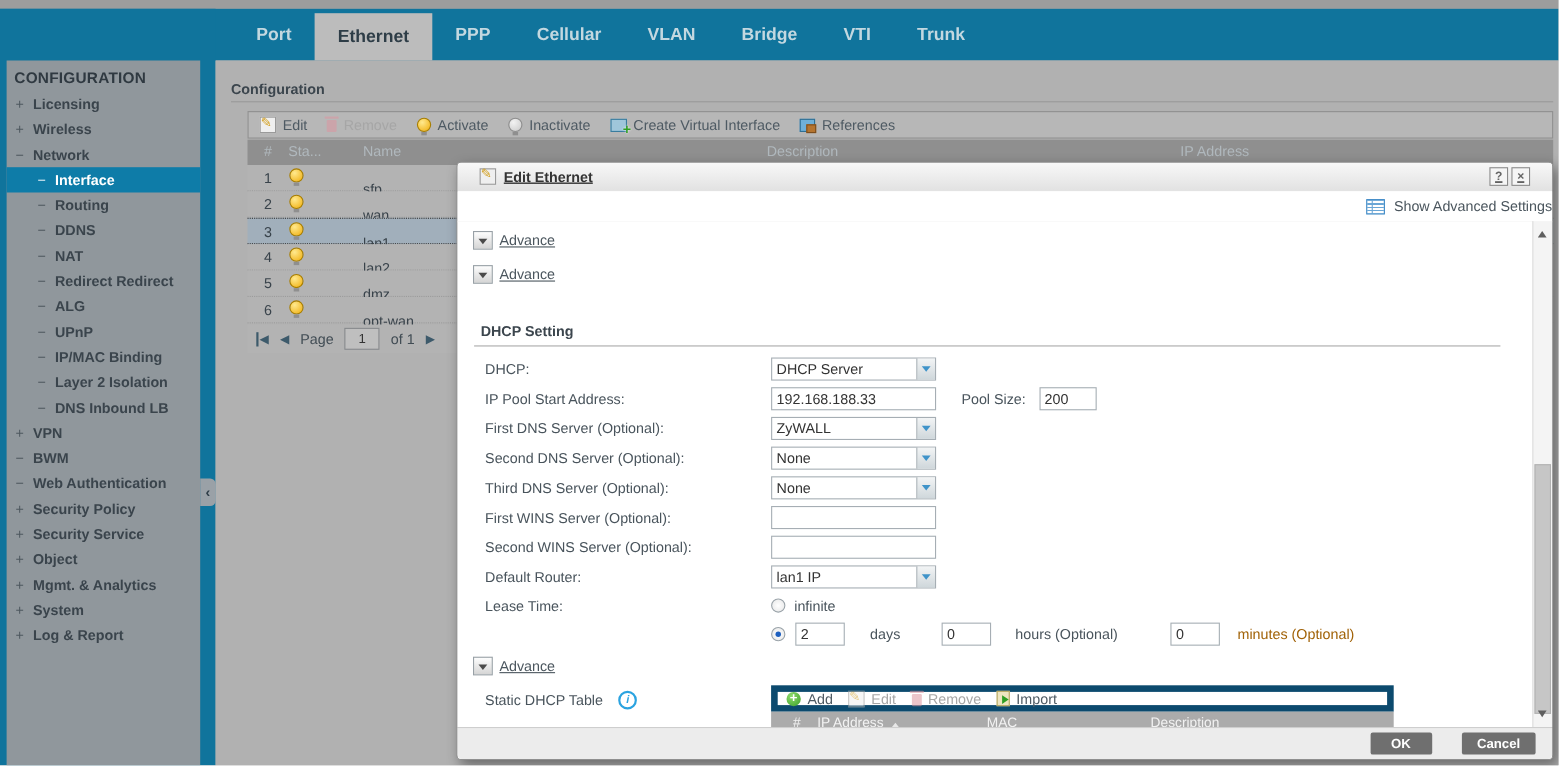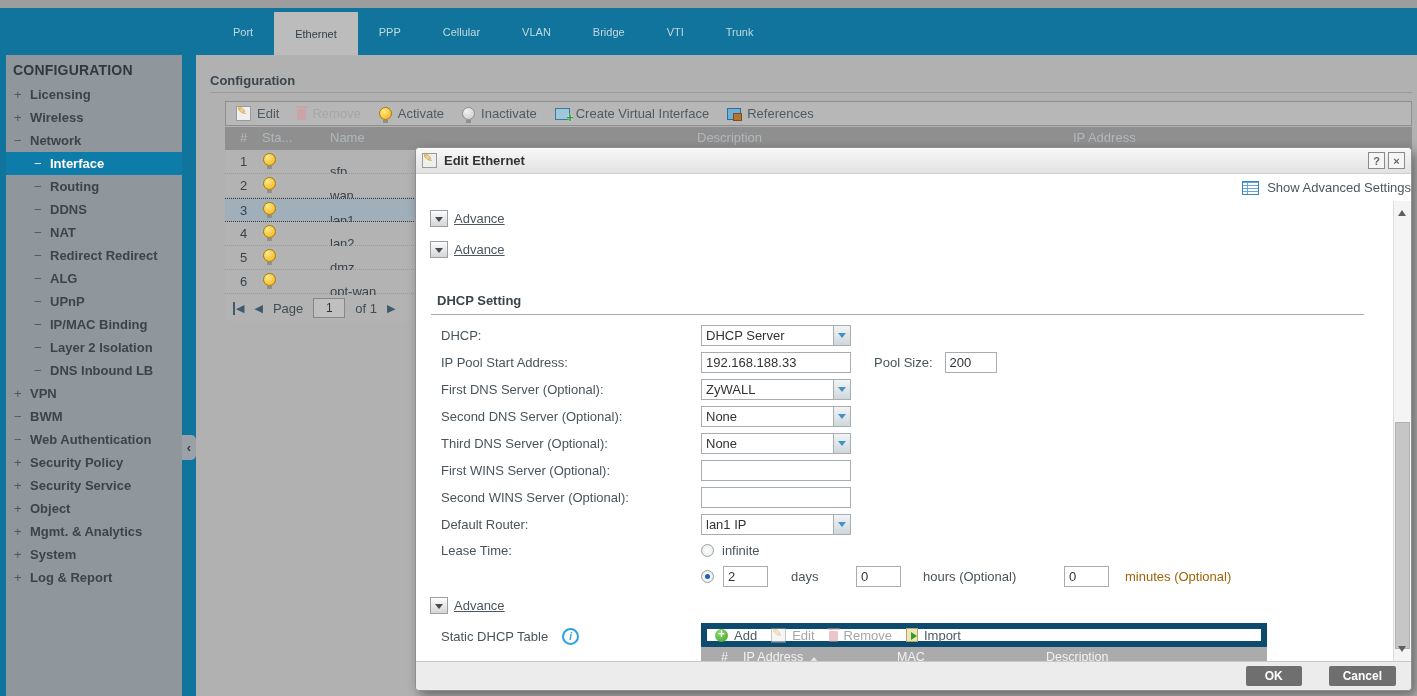--- a/index.html
+++ b/index.html
@@ -2,21 +2,21 @@
 <html><head>
 <meta charset="utf-8">
 <style>
   html,body{margin:0;padding:0;}
   body{font-family:"Liberation Sans","DejaVu Sans",sans-serif;}
   #screen{position:relative;width:1417px;height:696px;background:#b1b1b1;overflow:hidden;}
 
   
   #top-strip{position:absolute;left:0;top:0;width:100%;height:8px;background:#9d9d9d;}
   #tab-bar{position:absolute;left:0;top:8px;width:100%;height:47px;background:#10749c;display:flex;align-items:flex-end;padding-left:212px;box-sizing:border-box;}
-  .tab{position:relative;height:47px;display:flex;align-items:center;padding:0 21px;color:#c3d8e0;font-weight:normal;font-size:11px;cursor:pointer;}
+  .tab{position:relative;height:47px;display:flex;align-items:center;padding:0 21px;color:#c3d8e0;font-weight:bold;font-size:16px;cursor:pointer;}
   .tab.active{background:#bcbcbc;color:#2e3d47;height:43px;}
   .tab.active::after{content:"";position:absolute;top:0;right:-13px;width:17px;height:100%;background:#0c6287;transform:skewX(15deg);z-index:-1;}
 
   
   #side-strip{position:absolute;left:0;top:8px;width:196px;bottom:0;background:#10749c;}
   #sidebar{position:absolute;left:6px;top:55px;width:176px;bottom:0;background:#90979c;}
   #side-title{padding:7px 0 5px 7px;font-size:14px;font-weight:bold;color:#2f3941;letter-spacing:.2px;}
   .side-item{height:23px;display:flex;align-items:center;font-size:13px;font-weight:bold;color:#3a444c;cursor:pointer;}
   .side-item.lvl0{padding-left:8px;}
   .side-item.lvl1{padding-left:28px;}
@@ -68,21 +68,21 @@
   .add-icon{width:13px;height:13px;border-radius:50%;background:radial-gradient(circle at 35% 30%,#8ddb6d,#3da028);}
   .add-icon::after{content:"+";color:#fff;position:absolute;left:50%;top:50%;transform:translate(-50%,-54%);font-weight:bold;font-size:12px;}
   .import-icon{width:10px;height:12px;background:#efe6c0;border:1px solid #b5a75e;}
   .import-icon::after{content:"";position:absolute;right:-4px;top:3px;width:0;height:0;border:4px solid transparent;border-left:6px solid #2f9e22;}
   .info-icon{width:13px;height:13px;border-radius:50%;border:2px solid #2ba3e0;color:#2ba3e0;font-size:10px;font-weight:bold;font-style:italic;display:inline-flex;align-items:center;justify-content:center;}
   .info-icon::after{content:"i";}
   .sort-asc-icon{width:0;height:0;border:4px solid transparent;border-bottom:5px solid #e8e8e8;display:inline-block;margin-left:7px;}
 
   
   #dialog{position:absolute;left:415px;top:147px;width:995px;height:542px;background:#fff;border:1px solid #8f8f8f;border-radius:4px;box-shadow:4px 5px 12px rgba(0,0,0,.4);z-index:10;font-size:13px;}
-  #dlg-header{height:25px;background:linear-gradient(#f8f8f8,#e2e2e2);border-bottom:1px solid #cfcfcf;border-radius:4px 4px 0 0;display:flex;align-items:center;padding:0 6px;}
+  #dlg-header{height:25px;background:linear-gradient(#f8f8f8,#e2e2e2);border-bottom:1px solid #cfcfcf;border-radius:4px 4px 0 0;display:flex;align-items:center;padding:0 20px;text-decoration:underline;}
   #dlg-title{font-weight:bold;color:#333;margin-left:7px;}
   #dlg-winbtns{margin-left:auto;display:flex;gap:3px;}
   .winbtn{width:15px;height:15px;border:1px solid #8a8a8a;background:#f5f5f5;color:#666;font-size:11px;font-weight:bold;display:flex;align-items:center;justify-content:center;cursor:pointer;}
   #dlg-showadv{height:27px;display:flex;align-items:center;gap:8px;padding-left:9px;border-bottom:1px solid #b5b5b5;color:#4b565e;cursor:pointer;background:#fff;justify-content:flex-end;}
   #dlg-content{position:absolute;top:53px;left:0;right:0;bottom:29px;background:#fff;overflow:hidden;}
   #dlg-inner{position:absolute;left:0;top:0;right:17px;}
   .adv-row{display:flex;align-items:center;gap:6px;padding-left:14px;color:#4b565e;cursor:pointer;text-decoration:underline;}
   .adv-row.a1{margin-top:9px;} .adv-row.a2{margin-top:14px;} .adv-row.a3{margin-top:7px;}
   .adv-btn{width:16px;height:15px;border:1px solid #98a0a6;background:linear-gradient(#fdfdfd,#d5d5d5);display:flex;align-items:center;justify-content:center;flex:none;}
   .adv-btn::after{content:"";width:0;height:0;border:4px solid transparent;border-top:5px solid #4a4a4a;margin-top:5px;}

